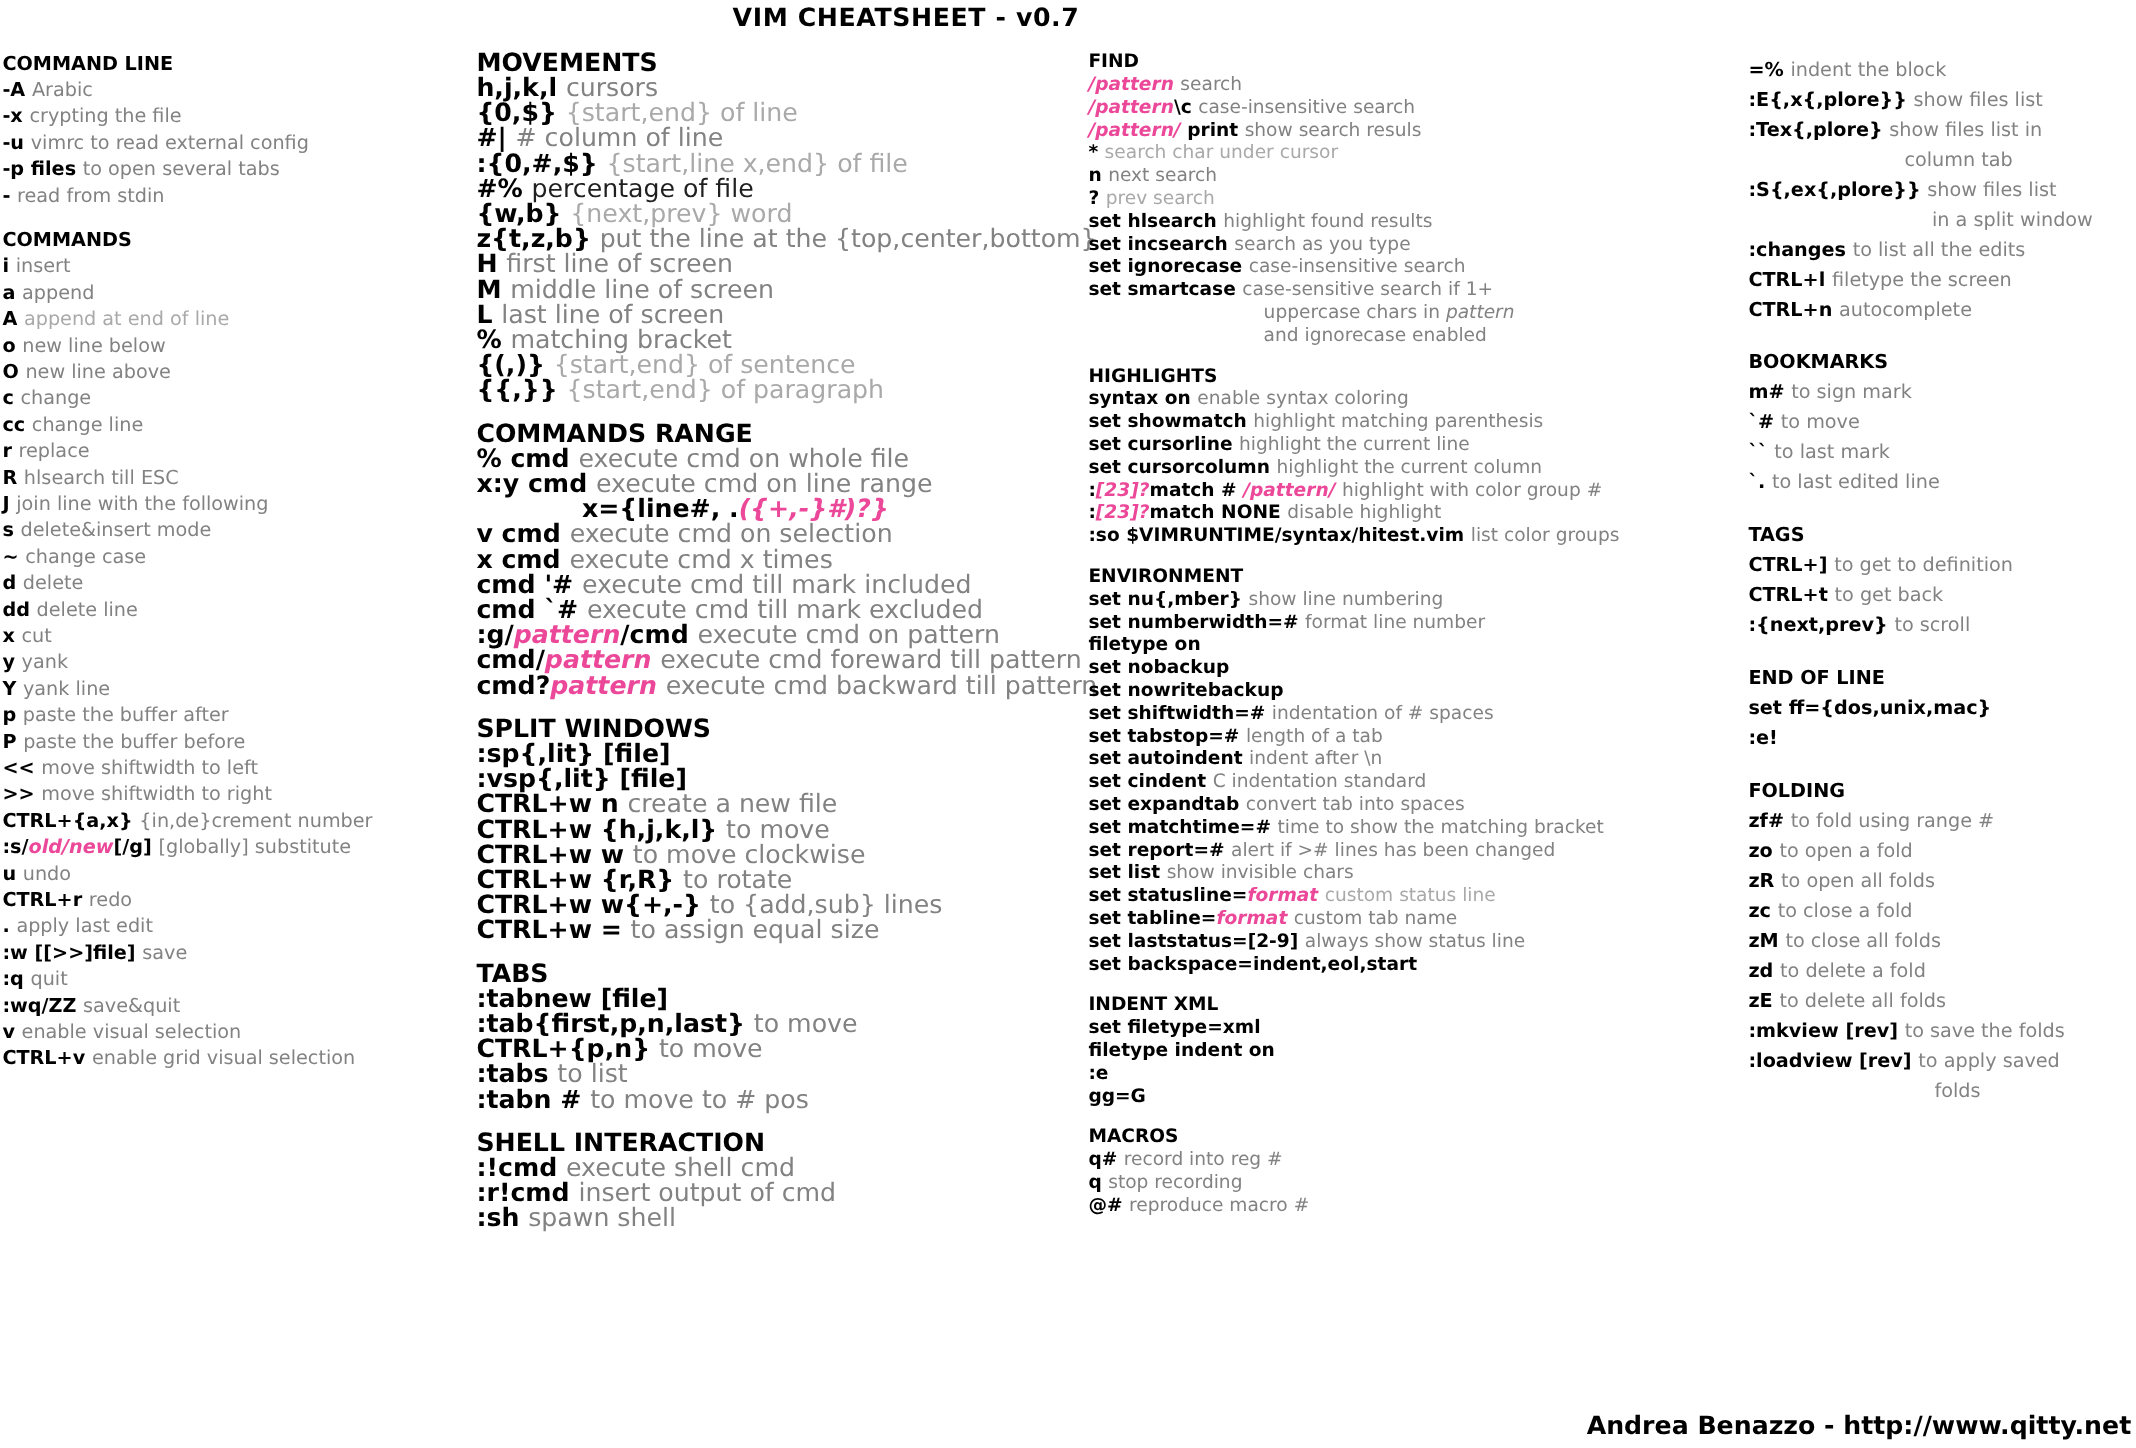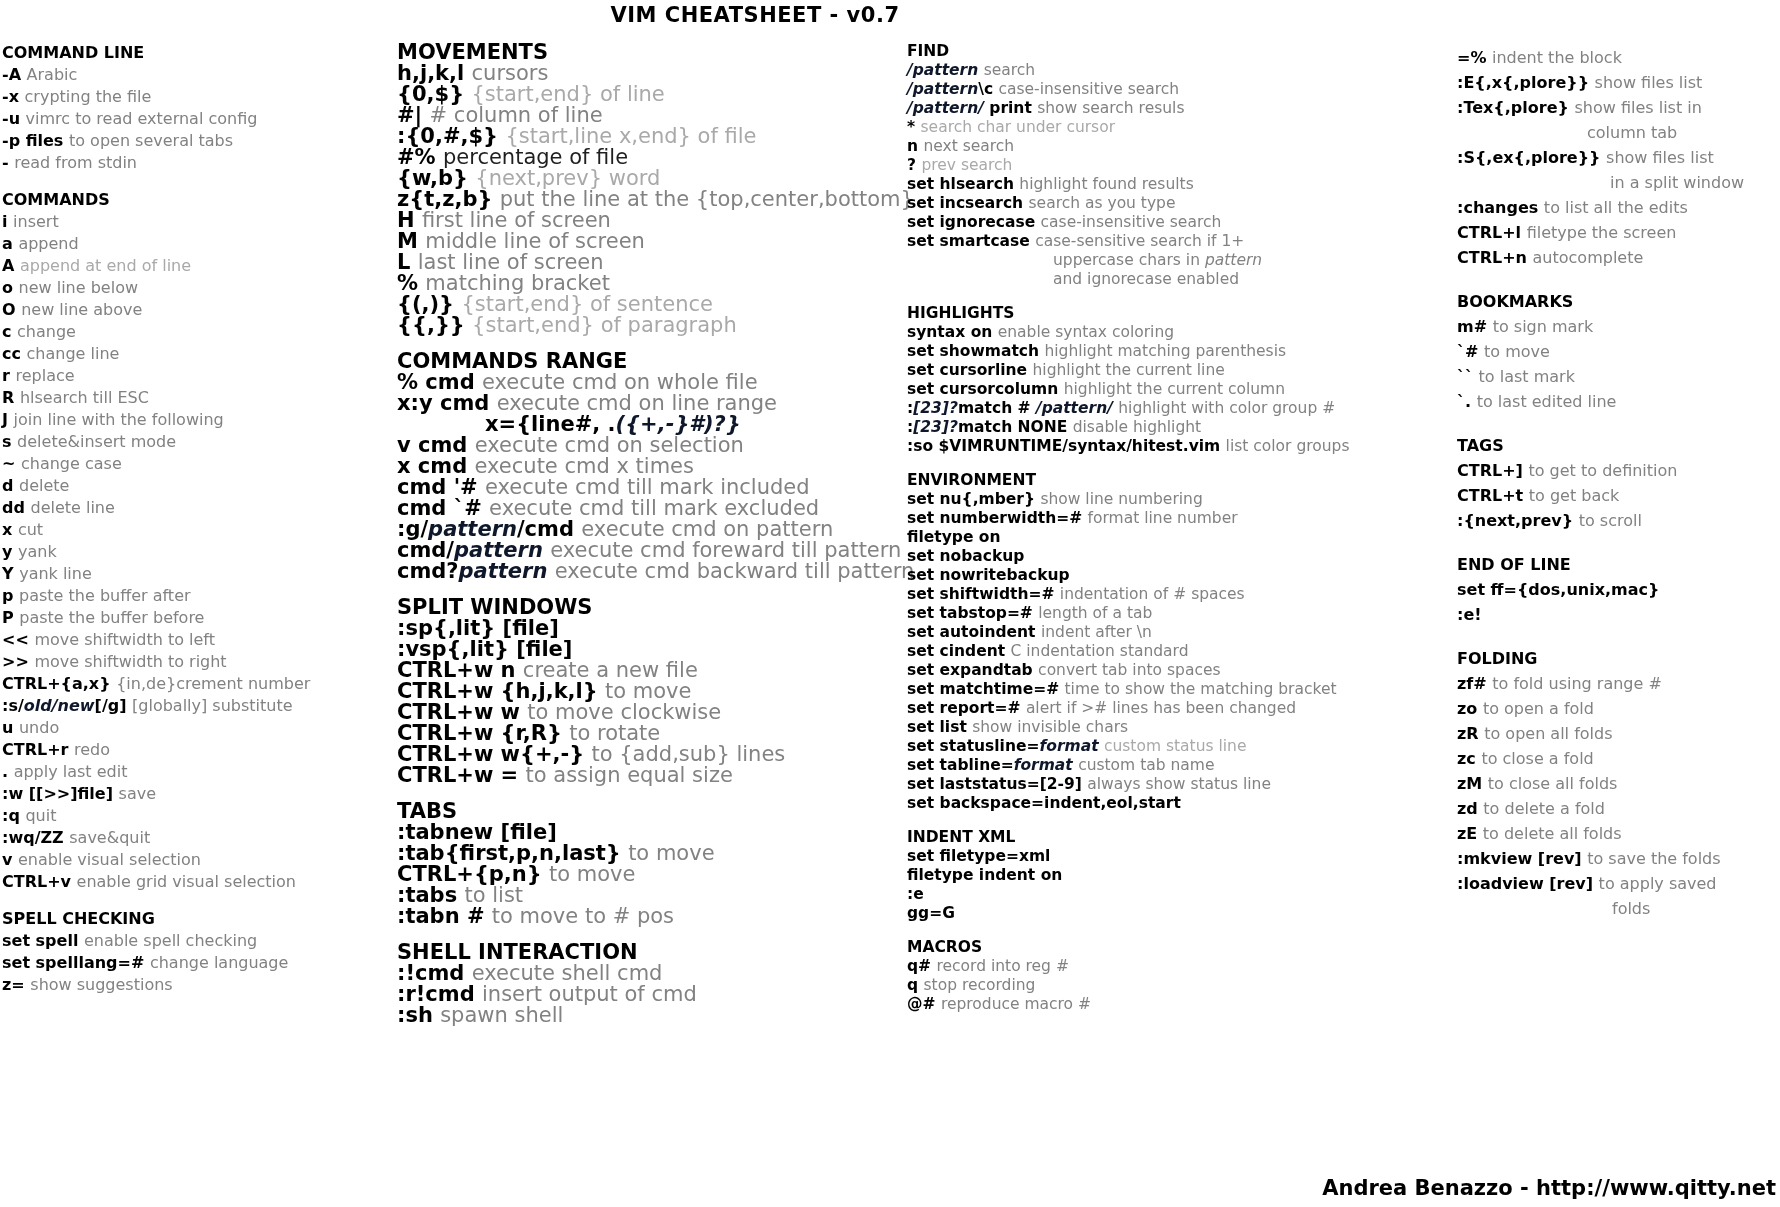--- a/index.html
+++ b/index.html
@@ -21,21 +21,21 @@
   .row { white-space:nowrap; }
   .c1 .row { line-height:22px; font-size:16px; }
   .c2 .row { line-height:21px; font-size:21px; }
   .c3 .row { line-height:19px; font-size:15.5px; }
   .c4 .row { line-height:25px; font-size:16px; }
   .section { margin-top:15px; }
   .c4 .section { margin-top:19px; }
   .col .section:first-child { margin-top:0; }
   .heading { font-weight:bold; color:#000; }
   .s-k  { font-weight:bold; color:#000; }
-  .s-ki { font-weight:bold; font-style:italic; color:#0f172a; }
+  .s-ki { font-weight:bold; font-style:italic; color:#ec4899; }
   .s-d  { color:#828282; }
   .s-di { color:#828282; font-style:italic; }
   .s-dl { color:#a9a9a9; }
   .s-b  { color:#1f1f1f; }
   .footer {
     position:absolute; right:4px; top:1176px;
     font-size:21px; font-weight:bold; color:#000;
   }
 </style>
 </head>
@@ -80,26 +80,20 @@
         <div class="row"><span class="s-k">:s/</span><span class="s-ki">old/new</span><span class="s-k">[/g] </span><span class="s-d">[globally] substitute</span></div>
         <div class="row"><span class="s-k">u </span><span class="s-d">undo</span></div>
         <div class="row"><span class="s-k">CTRL+r </span><span class="s-d">redo</span></div>
         <div class="row"><span class="s-k">. </span><span class="s-d">apply last edit</span></div>
         <div class="row"><span class="s-k">:w [[&gt;&gt;]file] </span><span class="s-d">save</span></div>
         <div class="row"><span class="s-k">:q </span><span class="s-d">quit</span></div>
         <div class="row"><span class="s-k">:wq/ZZ </span><span class="s-d">save&amp;quit</span></div>
         <div class="row"><span class="s-k">v </span><span class="s-d">enable visual selection</span></div>
         <div class="row"><span class="s-k">CTRL+v </span><span class="s-d">enable grid visual selection</span></div>
       </div>
-      <div class="section">
-        <div class="row heading">SPELL CHECKING</div>
-        <div class="row"><span class="s-k">set spell </span><span class="s-d">enable spell checking</span></div>
-        <div class="row"><span class="s-k">set spelllang=# </span><span class="s-d">change language</span></div>
-        <div class="row"><span class="s-k">z= </span><span class="s-d">show suggestions</span></div>
-      </div>
     </div>
     <div class="col c2">
       <div class="section">
         <div class="row heading">MOVEMENTS</div>
         <div class="row"><span class="s-k">h,j,k,l </span><span class="s-d">cursors</span></div>
         <div class="row"><span class="s-k">{0,$} </span><span class="s-dl">{start,end} of line</span></div>
         <div class="row"><span class="s-k">#| </span><span class="s-d"># column of line</span></div>
         <div class="row"><span class="s-k">:{0,#,$} </span><span class="s-dl">{start,line x,end} of file</span></div>
         <div class="row"><span class="s-k">#% </span><span class="s-b">percentage of file</span></div>
         <div class="row"><span class="s-k">{w,b} </span><span class="s-dl">{next,prev} word</span></div>

